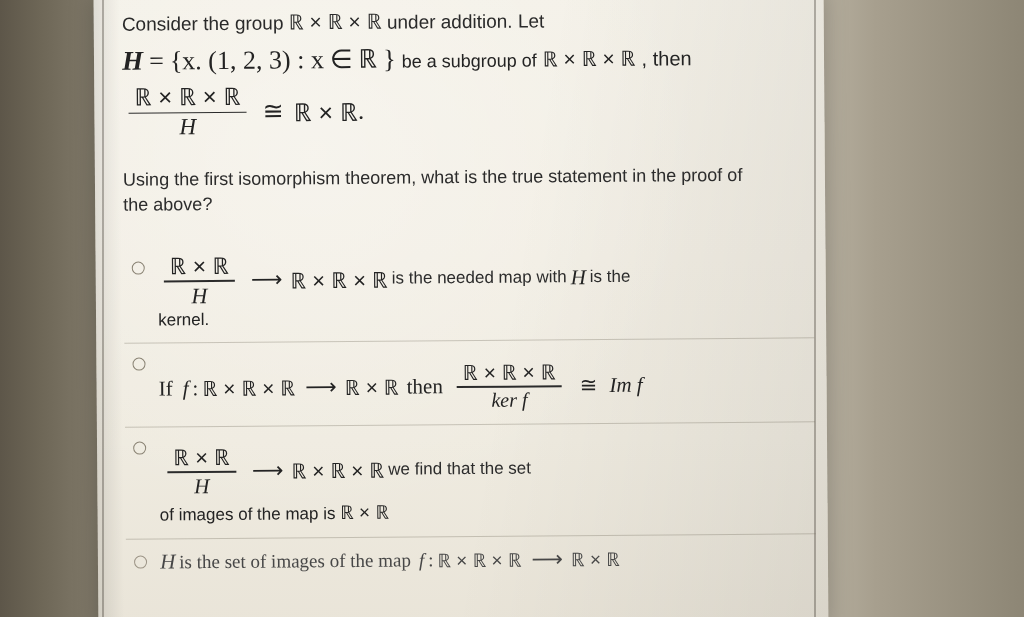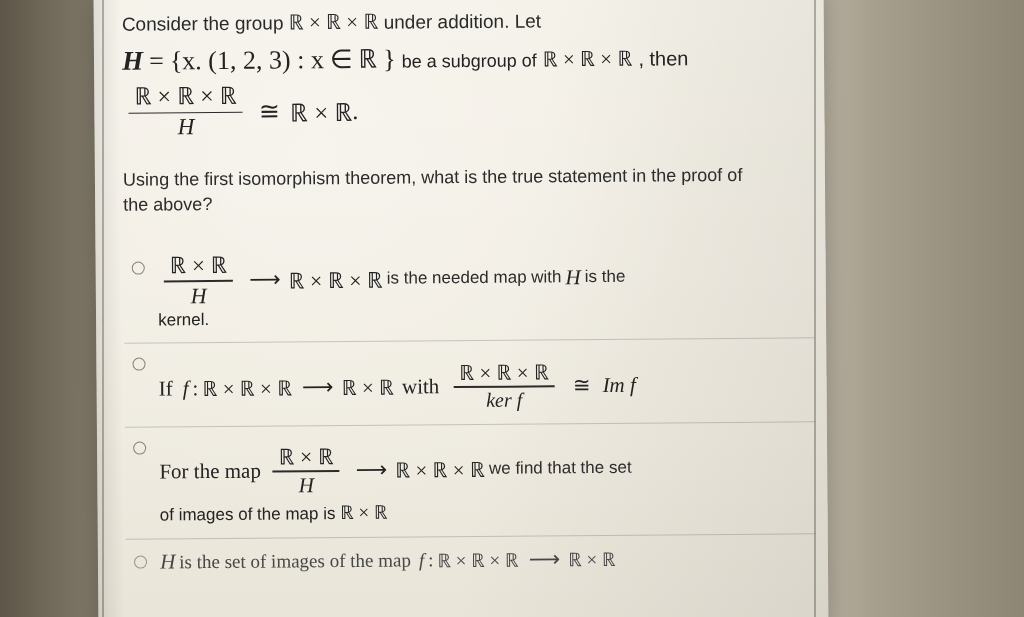--- a/index.html
+++ b/index.html
@@ -68,21 +68,21 @@
 
   .sans { font-family: "Liberation Sans", sans-serif; }
   .serif { font-family: "Liberation Serif", serif; }
 
   .q-line {
     font-family: "Liberation Sans", sans-serif;
     font-size: 19px;
     line-height: 26px;
     color: #2a2a2a;
   }
-  .bb { font-family: Liberation Serif, serif; font-weight: 400; }
+  .bb { font-family: Liberation Sans, sans-serif; font-weight: 400; }
   .mi { font-style: italic; font-family: "Liberation Serif", serif; }
   .row-h {
     display: flex;
     align-items: baseline;
     gap: 6px;
     margin-top: 4px;
     flex-wrap: wrap;
   }
   .big-math {
     font-family: "Liberation Serif", serif;
@@ -244,35 +244,34 @@
 
       <div class="option opt2">
         <span class="radio" style="top:14px"></span>
         <div class="opt-flow" style="margin-top:10px">
           <span class="serif">If</span>
           <span class="mi" style="margin-left:6px">f</span>
           <span>:</span>
           <span class="bb">ℝ × ℝ × ℝ</span>
           <span class="arrow">⟶</span>
           <span class="bb">ℝ × ℝ</span>
-          <span class="serif" style="margin-left:4px">with</span>
+          <span class="serif" style="margin-left:4px">then</span>
           <span class="frac" style="margin-left:10px">
             <span class="num bb" style="font-size:21px">ℝ × ℝ × ℝ</span>
             <span class="bar"></span>
             <span class="den ital" style="font-size:20px">ker f</span>
           </span>
           <span style="margin-left:8px">≅</span>
           <span class="ital" style="margin-left:8px">Im f</span>
         </div>
       </div>
 
       <div class="option opt3">
         <span class="radio" style="top:14px"></span>
         <div class="opt-flow" style="margin-top:8px">
-          <span class="serif" style="font-size:21px">For the map</span>
           <span class="frac" style="margin-left:8px">
             <span class="num bb" style="font-size:22px">ℝ × ℝ</span>
             <span class="bar"></span>
             <span class="den mi" style="font-size:21px">H</span>
           </span>
           <span class="arrow">⟶</span>
           <span class="bb" style="font-size:21px">ℝ × ℝ × ℝ</span>
           <span class="sanstext">we find that the set</span>
         </div>
         <div class="sub-line">

